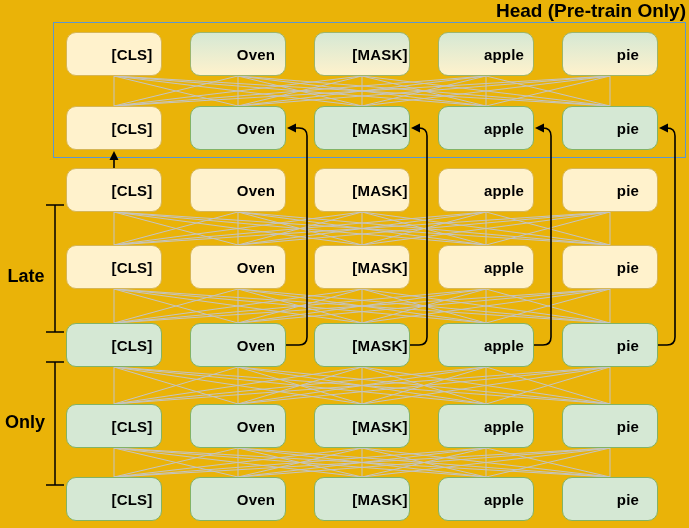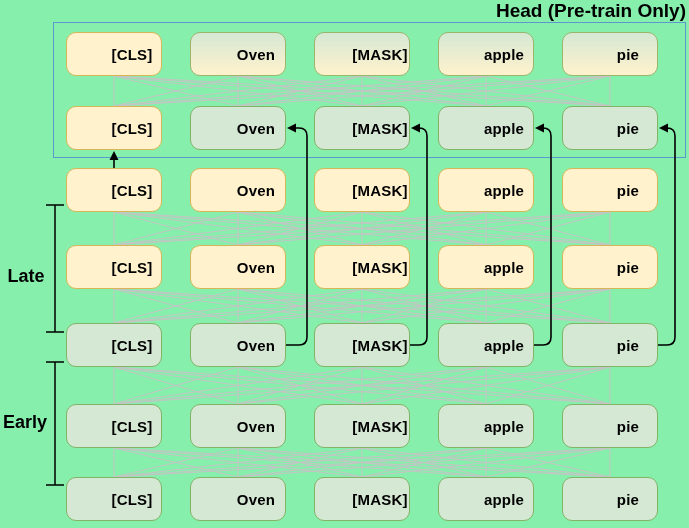--- a/index.html
+++ b/index.html
@@ -1,20 +1,20 @@
 <!DOCTYPE html>
 <html><head>
 <meta charset="utf-8">
 <style>
   html, body { margin: 0; padding: 0; background: #ffffff; }
   .canvas {
     position: relative;
     width: 689px;
     height: 528px;
-    background: #86efac;
+    background: #eab308;
     font-family: "Liberation Sans", sans-serif;
     overflow: hidden;
   }
   .diagram-title {
     position: absolute;
     top: 0px;
     right: 3px;
     font-size: 19px;
     font-weight: bold;
     color: #000;
@@ -253,14 +253,14 @@
       <div class="token-box" style="background: rgb(213, 232, 212); border-color: rgb(130, 179, 102); left: 314px; top: 404px;">[MASK]</div>
       <div class="token-box" style="background: rgb(213, 232, 212); border-color: rgb(130, 179, 102); left: 438px; top: 404px;">apple</div>
       <div class="token-box" style="background: rgb(213, 232, 212); border-color: rgb(130, 179, 102); left: 562px; top: 404px;">pie</div>
       <div class="token-box" style="background: rgb(213, 232, 212); border-color: rgb(130, 179, 102); left: 66px; top: 477px;">[CLS]</div>
       <div class="token-box" style="background: rgb(213, 232, 212); border-color: rgb(130, 179, 102); left: 190px; top: 477px;">Oven</div>
       <div class="token-box" style="background: rgb(213, 232, 212); border-color: rgb(130, 179, 102); left: 314px; top: 477px;">[MASK]</div>
       <div class="token-box" style="background: rgb(213, 232, 212); border-color: rgb(130, 179, 102); left: 438px; top: 477px;">apple</div>
       <div class="token-box" style="background: rgb(213, 232, 212); border-color: rgb(130, 179, 102); left: 562px; top: 477px;">pie</div>
     </div>
   <div class="side-label late">Late</div>
-  <div class="side-label early">Early</div>
+  <div class="side-label early">Only</div>
 </div>
 
 </body></html>

